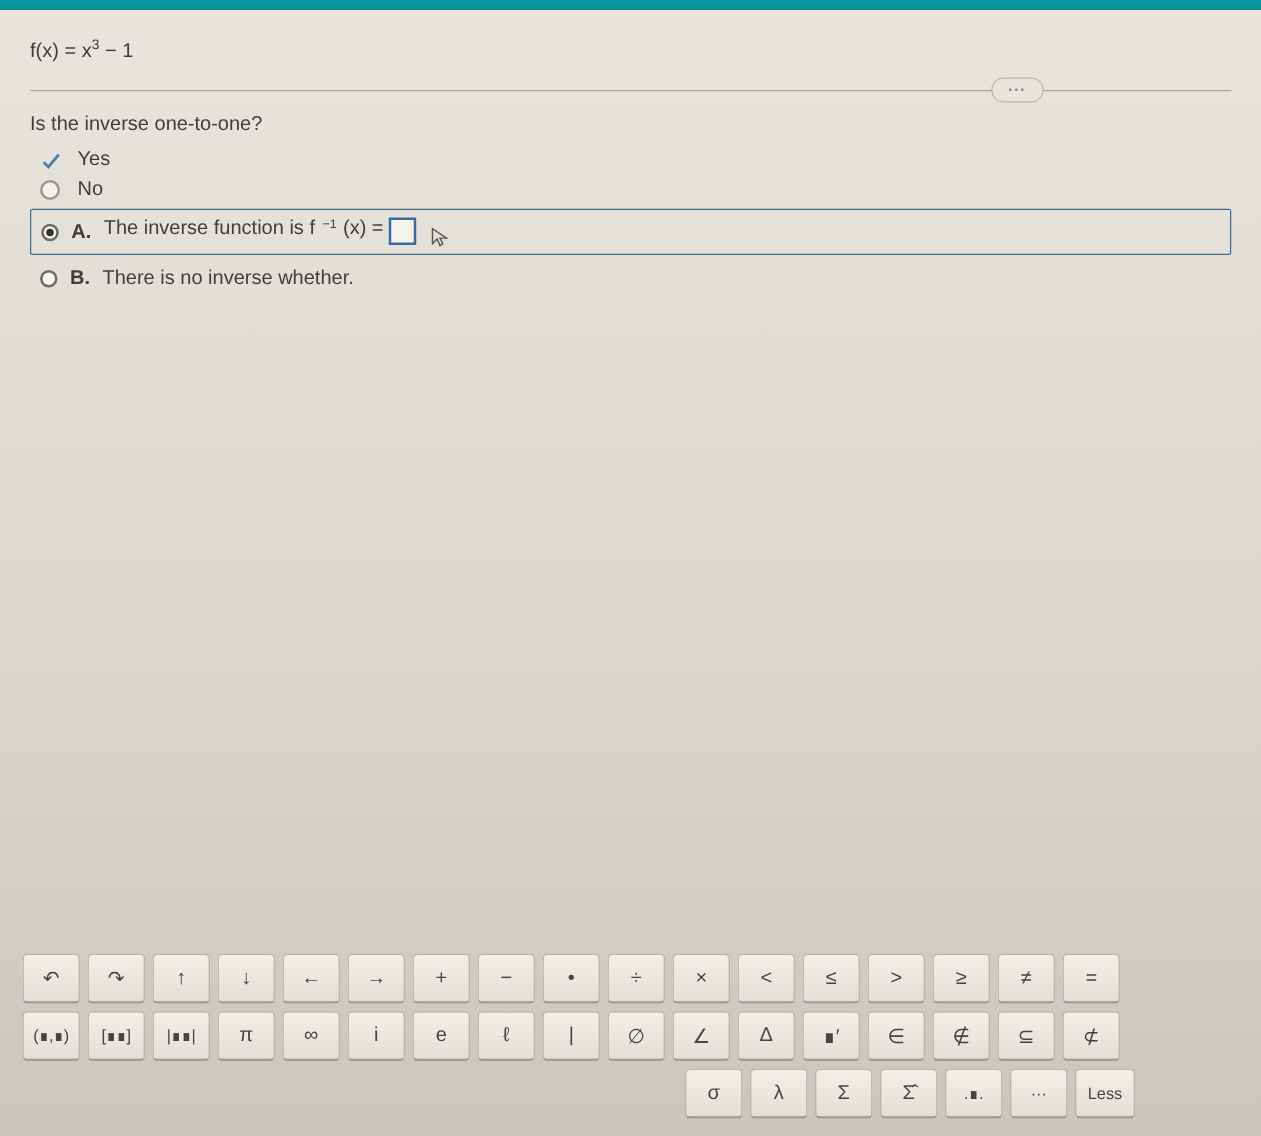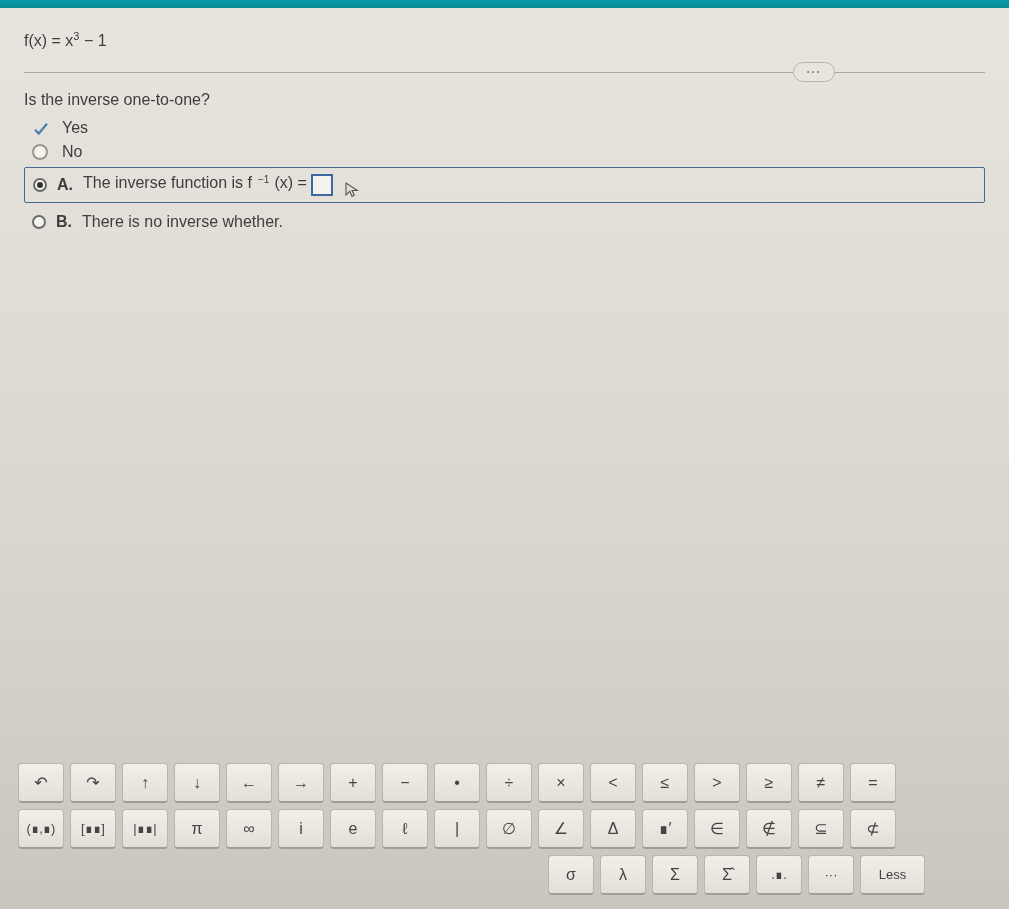--- a/index.html
+++ b/index.html
@@ -114,21 +114,21 @@
     border-bottom: 2px solid #a09d97;
     border-radius: 4px;
     display: flex; align-items: center; justify-content: center;
     font-size: 16px;
     color: #444;
     cursor: pointer;
     user-select: none;
     flex-shrink:0;
   }
   .key.small { font-size: 13px; }
-  .less { width: 65px; font-size: 14px; }
+  .less { width: 48px; font-size: 14px; }
 </style>
 </head>
 <body>
 
 <div class="top-bar"></div>
 
 <div class="content">
 
   <div class="formula">
     <span>f(x) = x</span><span class="sup">3</span><span> − 1</span>

